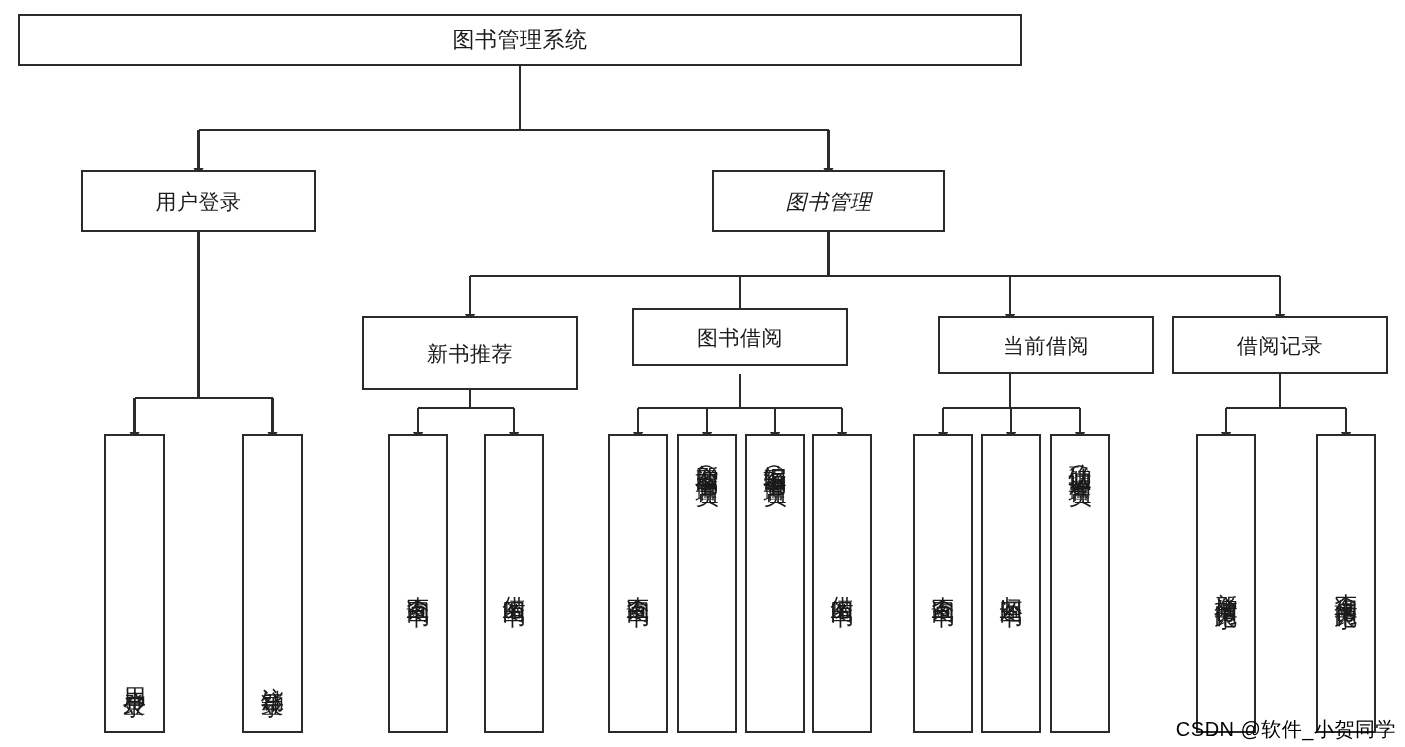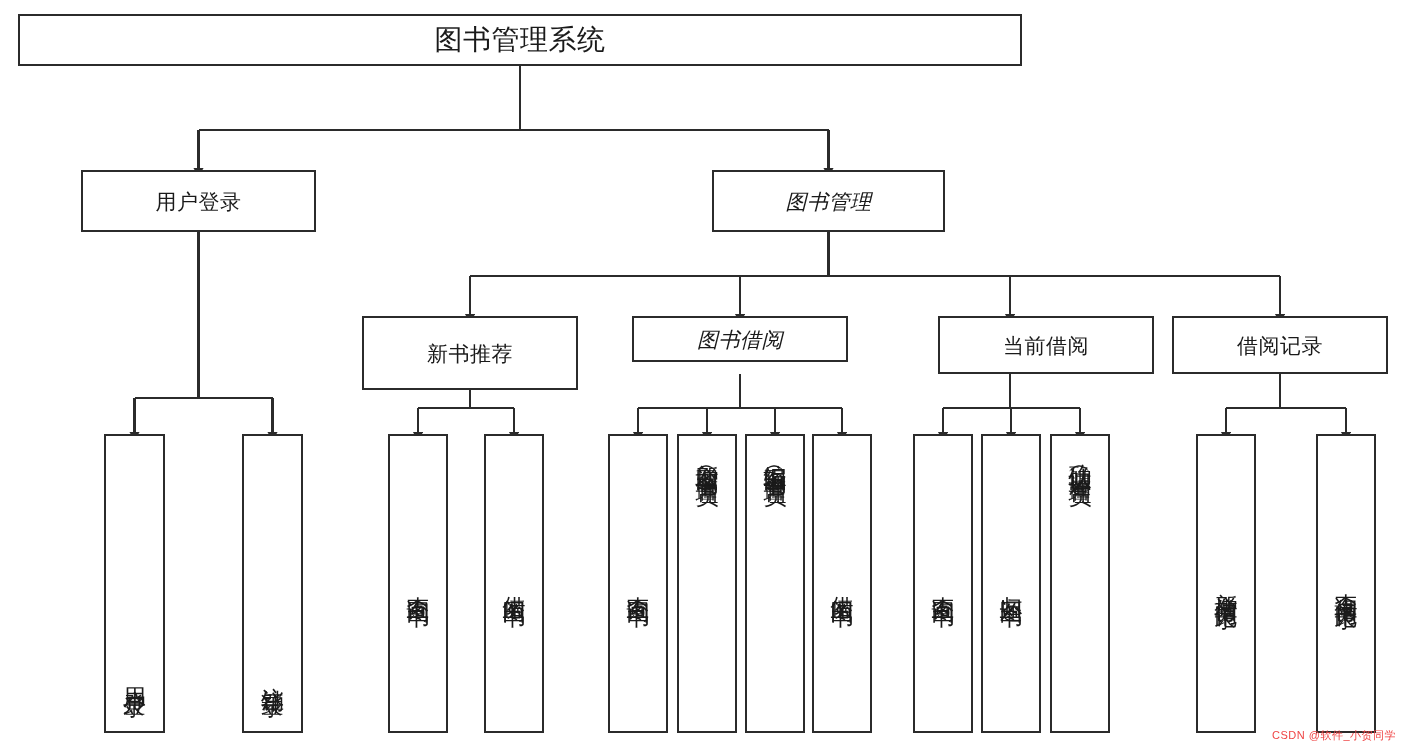--- a/index.html
+++ b/index.html
@@ -42,21 +42,21 @@
     white-space: pre;
     text-align: center;
     line-height: 1.0;
   }
   
   .node.horiz .node-label {
     font-size: 21px;
     letter-spacing: 0.5px;
   }
   .node.root .node-label {
-    font-size: 28px;
+    font-size: 22px;
   }
   
   .node.vert {
     align-items: center;
     justify-content: center;
     padding: 4px 0;
   }
   .node.vert .node-label {
     writing-mode: vertical-rl;
     text-orientation: upright;
@@ -73,22 +73,22 @@
   .node.vert.top-anchored {
     align-items: flex-start;
   }
   .node.vert.top-anchored .node-label {
     margin-top: 6px;
   }
   #watermark {
     position: absolute;
     right: 9px;
     bottom: 4px;
-    font-size: 11px;
-    color: #ef4444;
+    font-size: 20px;
+    color: #000000;
     white-space: pre;
     letter-spacing: 0.5px;
   }
 </style>
 </head>
 <body>
 
 <div id="diagram-root">
   <svg id="wire-layer" width="1405" height="747" viewBox="0 0 1405 747">
     <defs>
@@ -139,21 +139,21 @@
       </div>
       <div class="node horiz" style="left: 81px; top: 170px; width: 235px; height: 62px;">
         <span class="node-label">用户登录</span>
       </div>
       <div class="node horiz" style="left: 712px; top: 170px; width: 233px; height: 62px; font-style: italic;">
         <span class="node-label">图书管理</span>
       </div>
       <div class="node horiz" style="left: 362px; top: 316px; width: 216px; height: 74px;">
         <span class="node-label">新书推荐</span>
       </div>
-      <div class="node horiz" style="left: 632px; top: 316px; width: 216px; height: 46px; font-style: italic;">
+      <div class="node horiz" style="left: 632px; top: 308px; width: 216px; height: 58px;">
         <span class="node-label">图书借阅</span>
       </div>
       <div class="node horiz" style="left: 902px; top: 316px; width: 216px; height: 58px; margin-left: 36px;">
         <span class="node-label">当前借阅</span>
       </div>
       <div class="node horiz" style="left: 1172px; top: 316px; width: 216px; height: 58px;">
         <span class="node-label">借阅记录</span>
       </div>
       <div class="node vert bottom-anchored" style="left: 104px; top: 434px; width: 61px; height: 299px;">
         <span class="node-label">用户登录</span>

